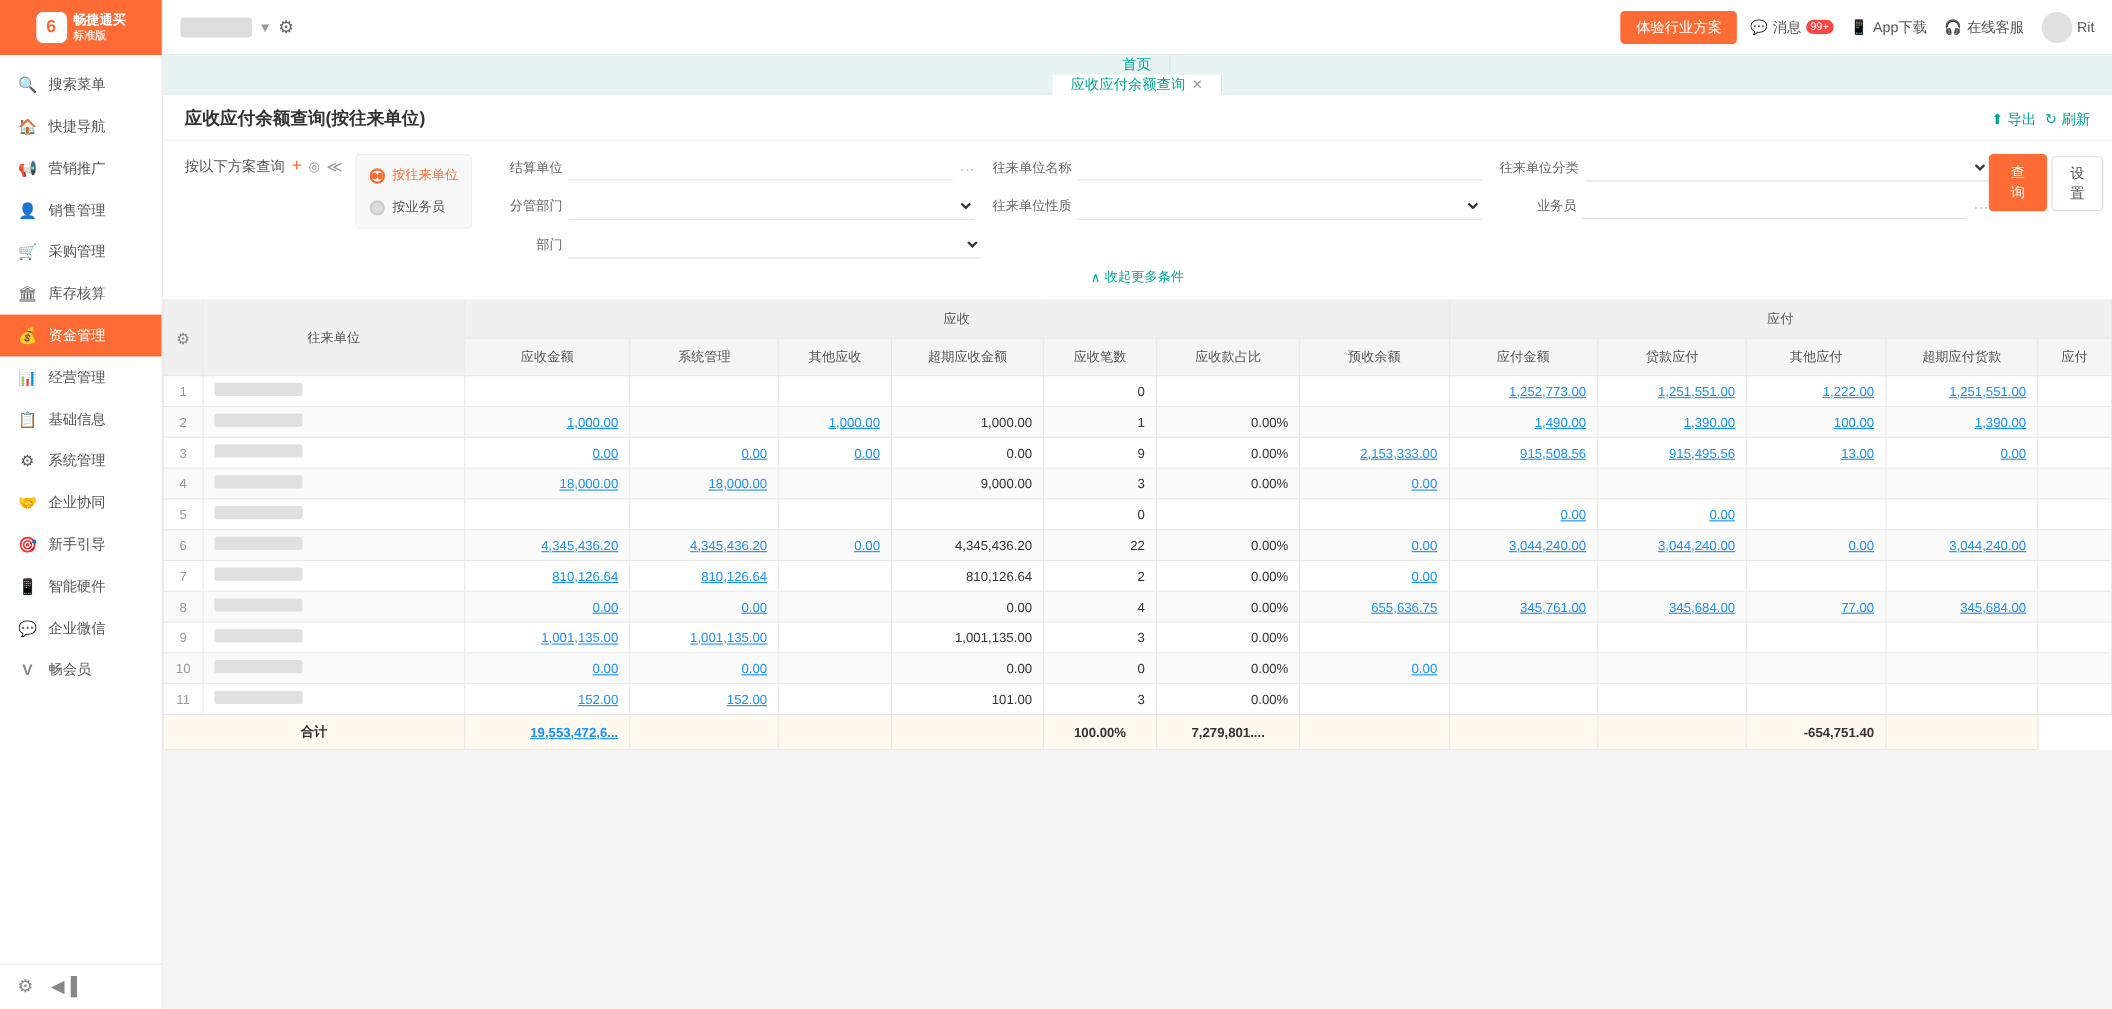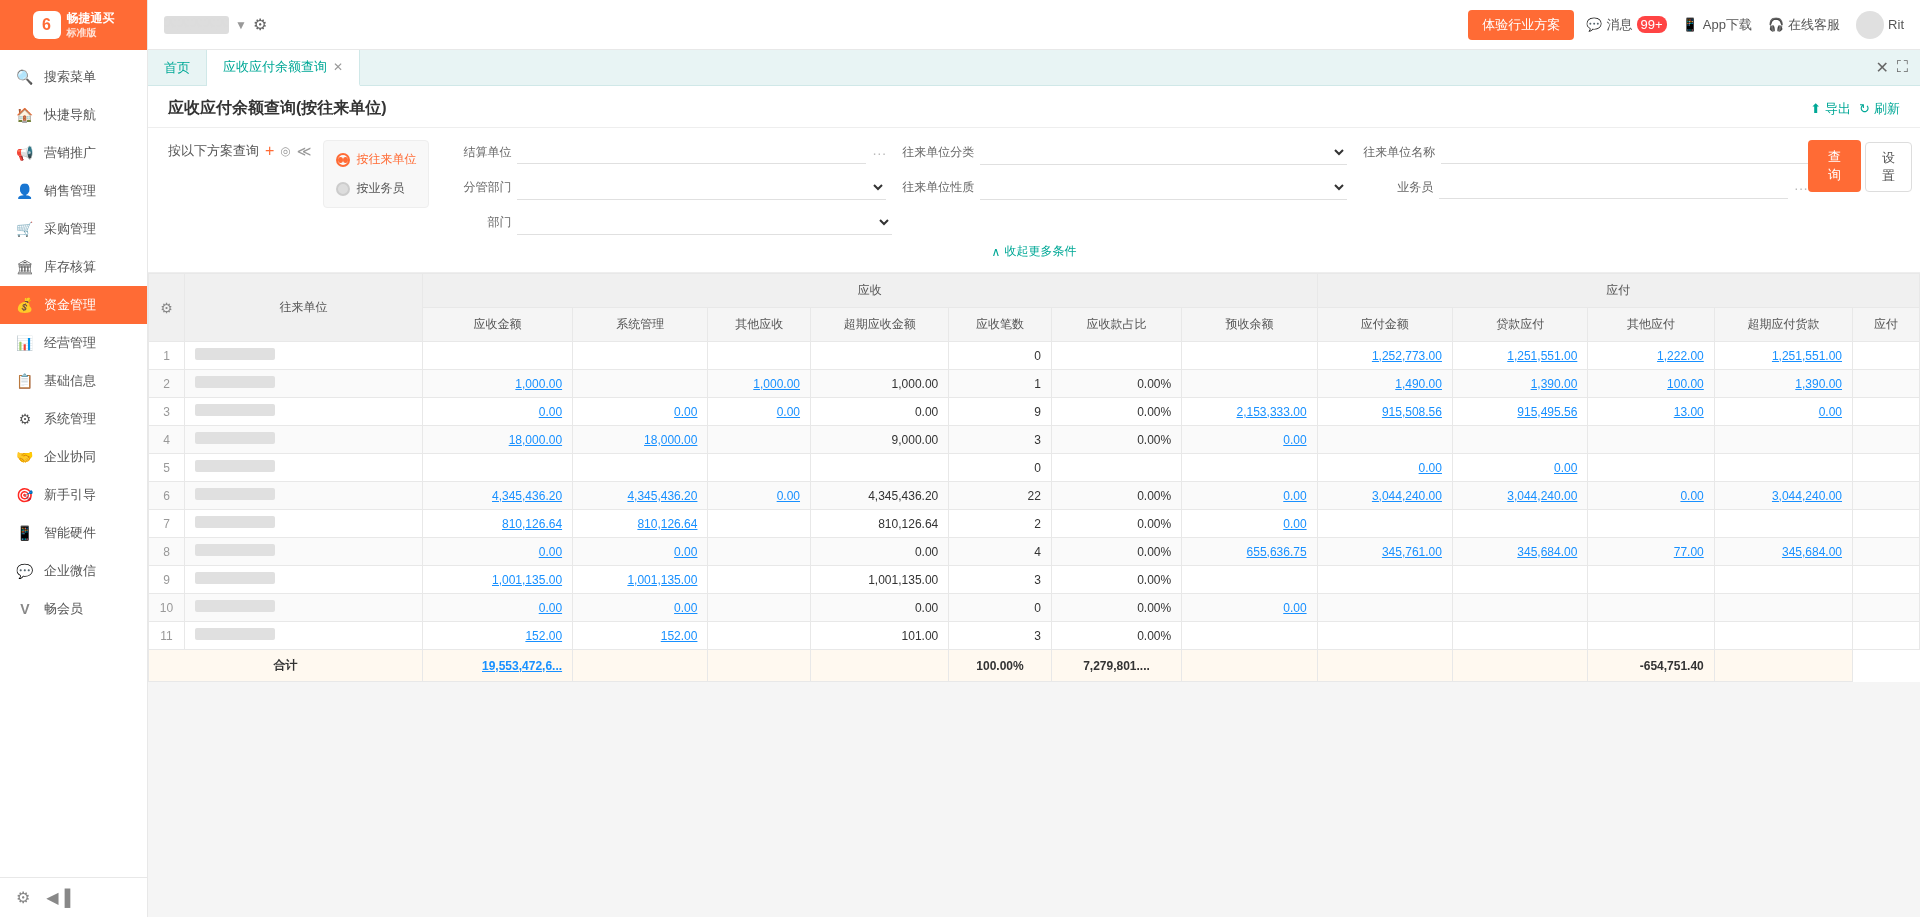--- a/index.html
+++ b/index.html
@@ -42,33 +42,33 @@
     }
     .header-company { font-size: 13px; color: #666; }
     .header-dropdown { color: #999; cursor: pointer; font-size: 12px; }
     .header-gear { font-size: 16px; color: #666; cursor: pointer; }
     .header-btn-orange {
       background: #ff6b35; color: white; border: none; border-radius: 4px;
       padding: 6px 14px; cursor: pointer; font-size: 13px;
     }
     .header-right { display: flex; align-items: center; gap: 16px; }
     .header-right-item { display: flex; align-items: center; gap: 4px; color: #555; font-size: 13px; cursor: pointer; }
-    .badge { background: #ff4444; color: white; border-radius: 8px; font-size: 13px; padding: 1px 4px; }
+    .badge { background: #ff4444; color: white; border-radius: 8px; font-size: 10px; padding: 1px 4px; }
     .header-avatar { width: 28px; height: 28px; border-radius: 50%; background: #ddd; }
 
     
     .main {
       position: fixed; left: 148px; top: 50px; right: 0; bottom: 0;
       display: flex; flex-direction: column;
     }
 
     
     .tabbar {
       background: #e8f4f4; display: flex; align-items: center; border-bottom: 1px solid #d0e8e8;
-      height: 36px; flex-shrink: 0;
+      height: 36px; flex-shrink: 0; flex-direction: column;
     }
     .tab {
       padding: 0 16px; height: 36px; display: flex; align-items: center; gap: 6px;
       cursor: pointer; font-size: 13px; color: #555; border-right: 1px solid #d0e8e8;
     }
     .tab.active { background: white; color: #00a896; border-bottom: 2px solid white; }
     .tab-home { color: #00a896; }
     .tab-close { color: #999; font-size: 12px; cursor: pointer; }
     .tabbar-actions { margin-left: auto; display: flex; gap: 8px; padding-right: 12px; }
     .tabbar-icon { font-size: 16px; color: #666; cursor: pointer; }
@@ -322,28 +322,28 @@
         </div>
 
         <div style="flex:1; display:flex; flex-direction:column; gap:10px;">
           <div class="filter-row">
             <div class="filter-field">
               <span class="filter-label">结算单位</span>
               <input class="filter-input" type="text" value="" style="">
               <span class="filter-dots">···</span>
             </div>
             <div class="filter-field">
+              <span class="filter-label">往来单位名称</span>
+              <input class="filter-input" type="text" value="" style="">
+            </div>
+            <div class="filter-field">
               <span class="filter-label">往来单位分类</span>
               <select class="filter-select">
                 <option value=""></option>
               </select>
-            </div>
-            <div class="filter-field">
-              <span class="filter-label">往来单位名称</span>
-              <input class="filter-input" type="text" value="" style="">
             </div>
           </div>
           <div class="filter-row">
             <div class="filter-field">
               <span class="filter-label">分管部门</span>
               <select class="filter-select">
                 <option value=""></option>
               </select>
             </div>
             <div class="filter-field">

